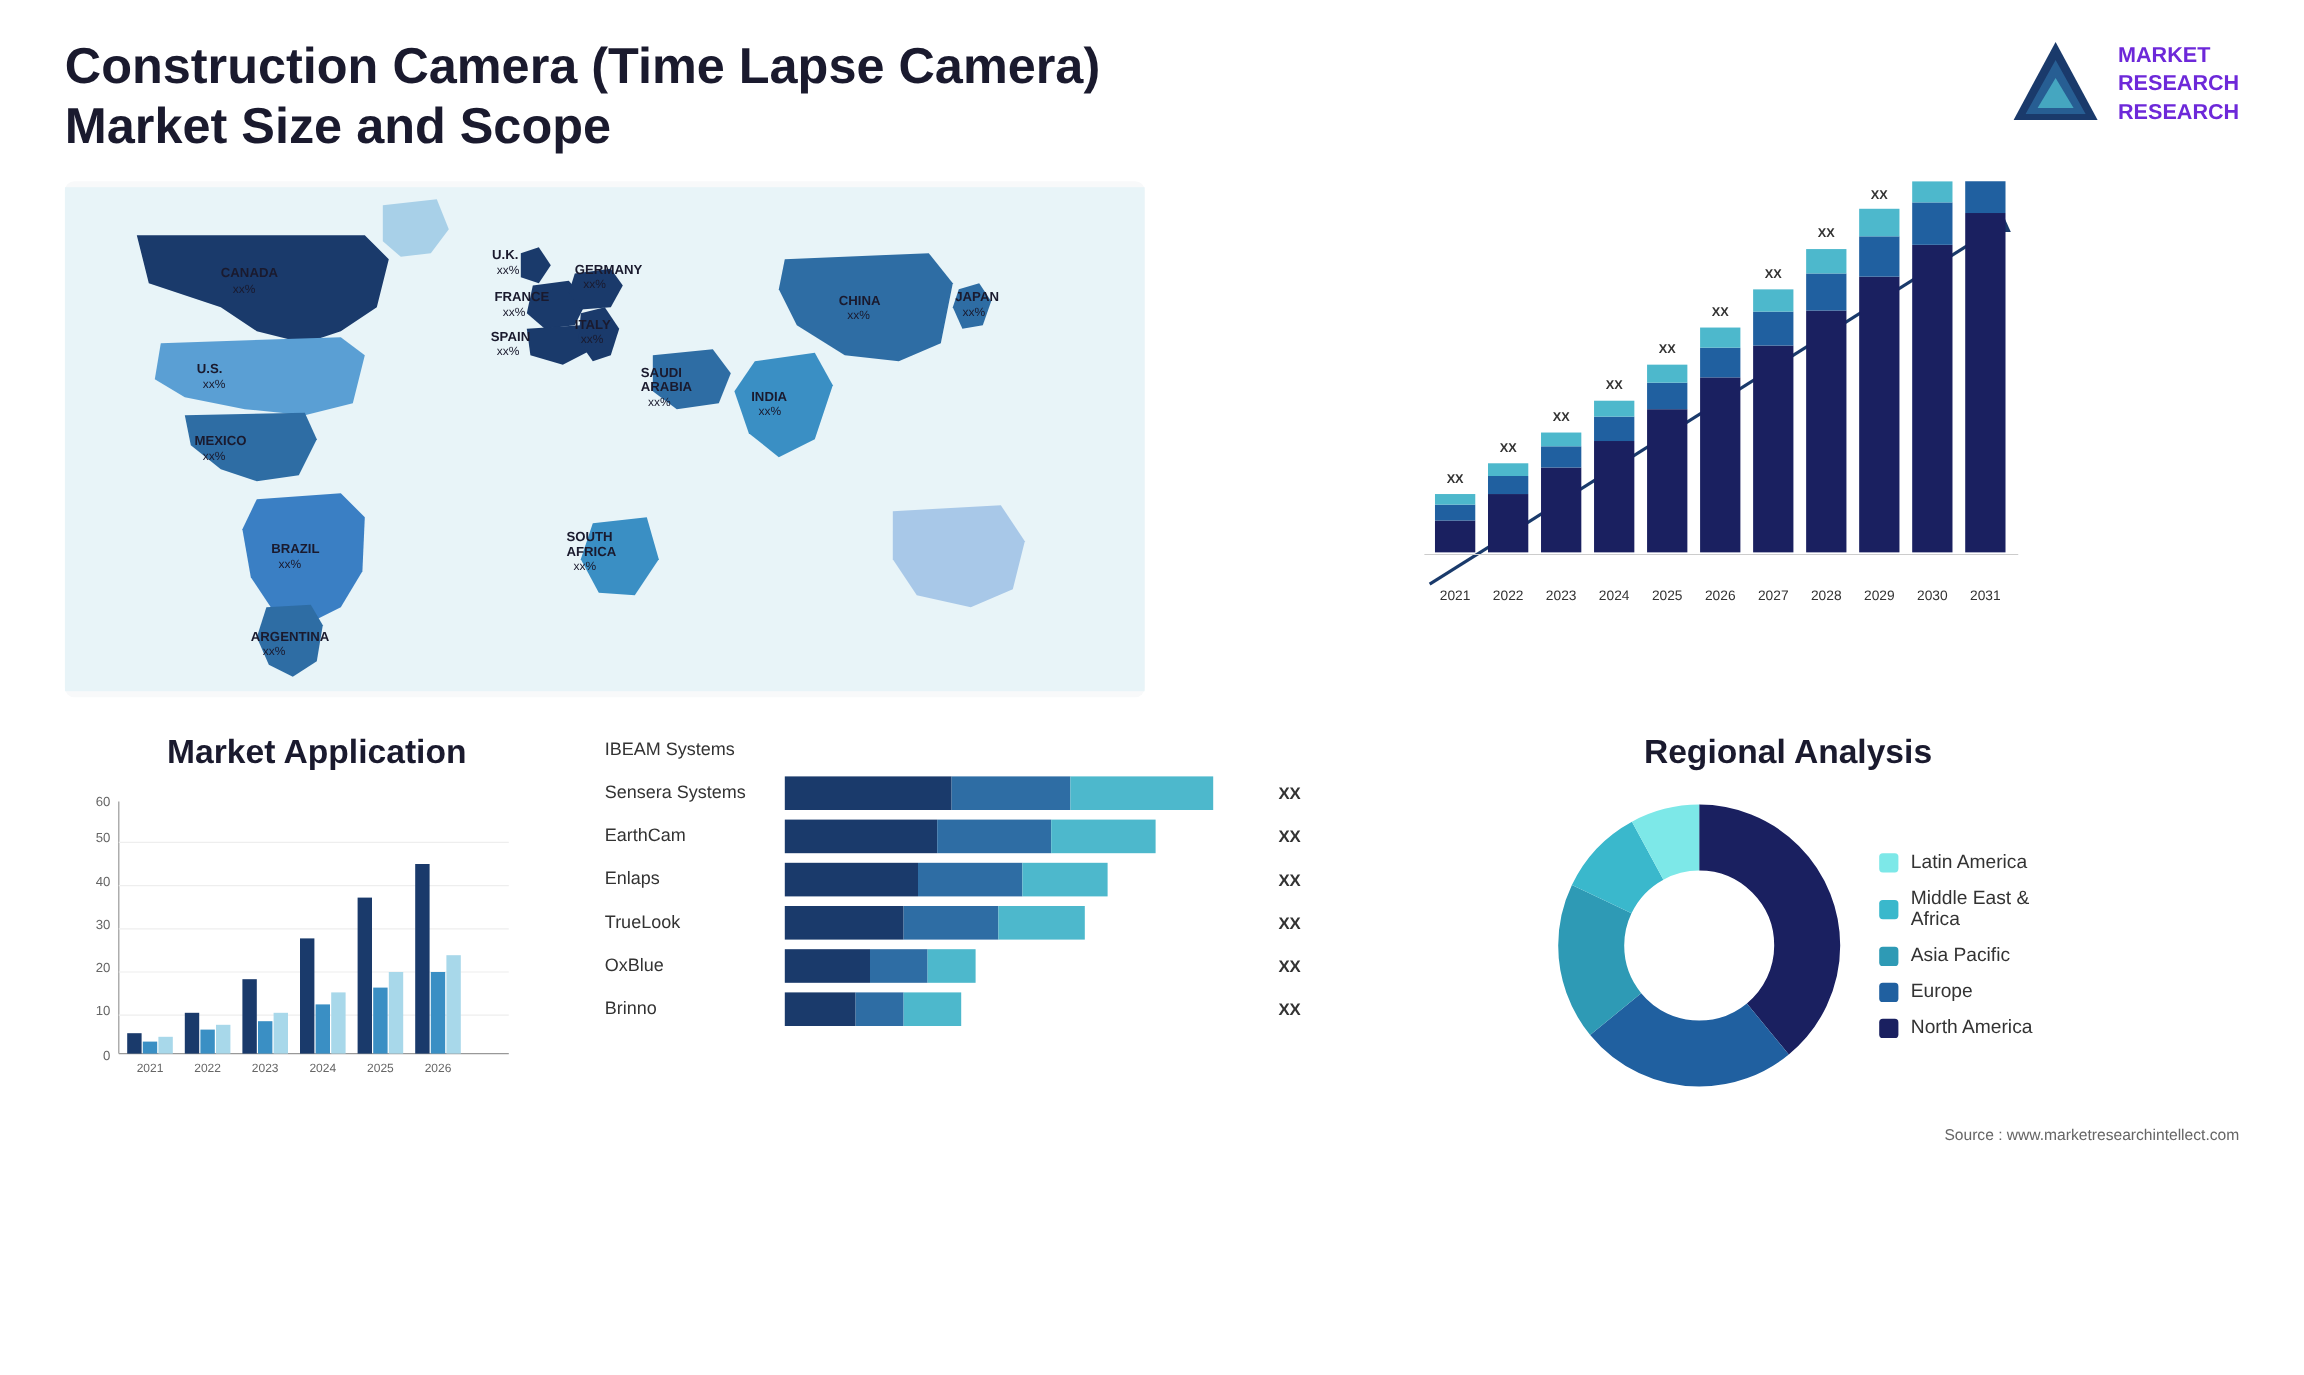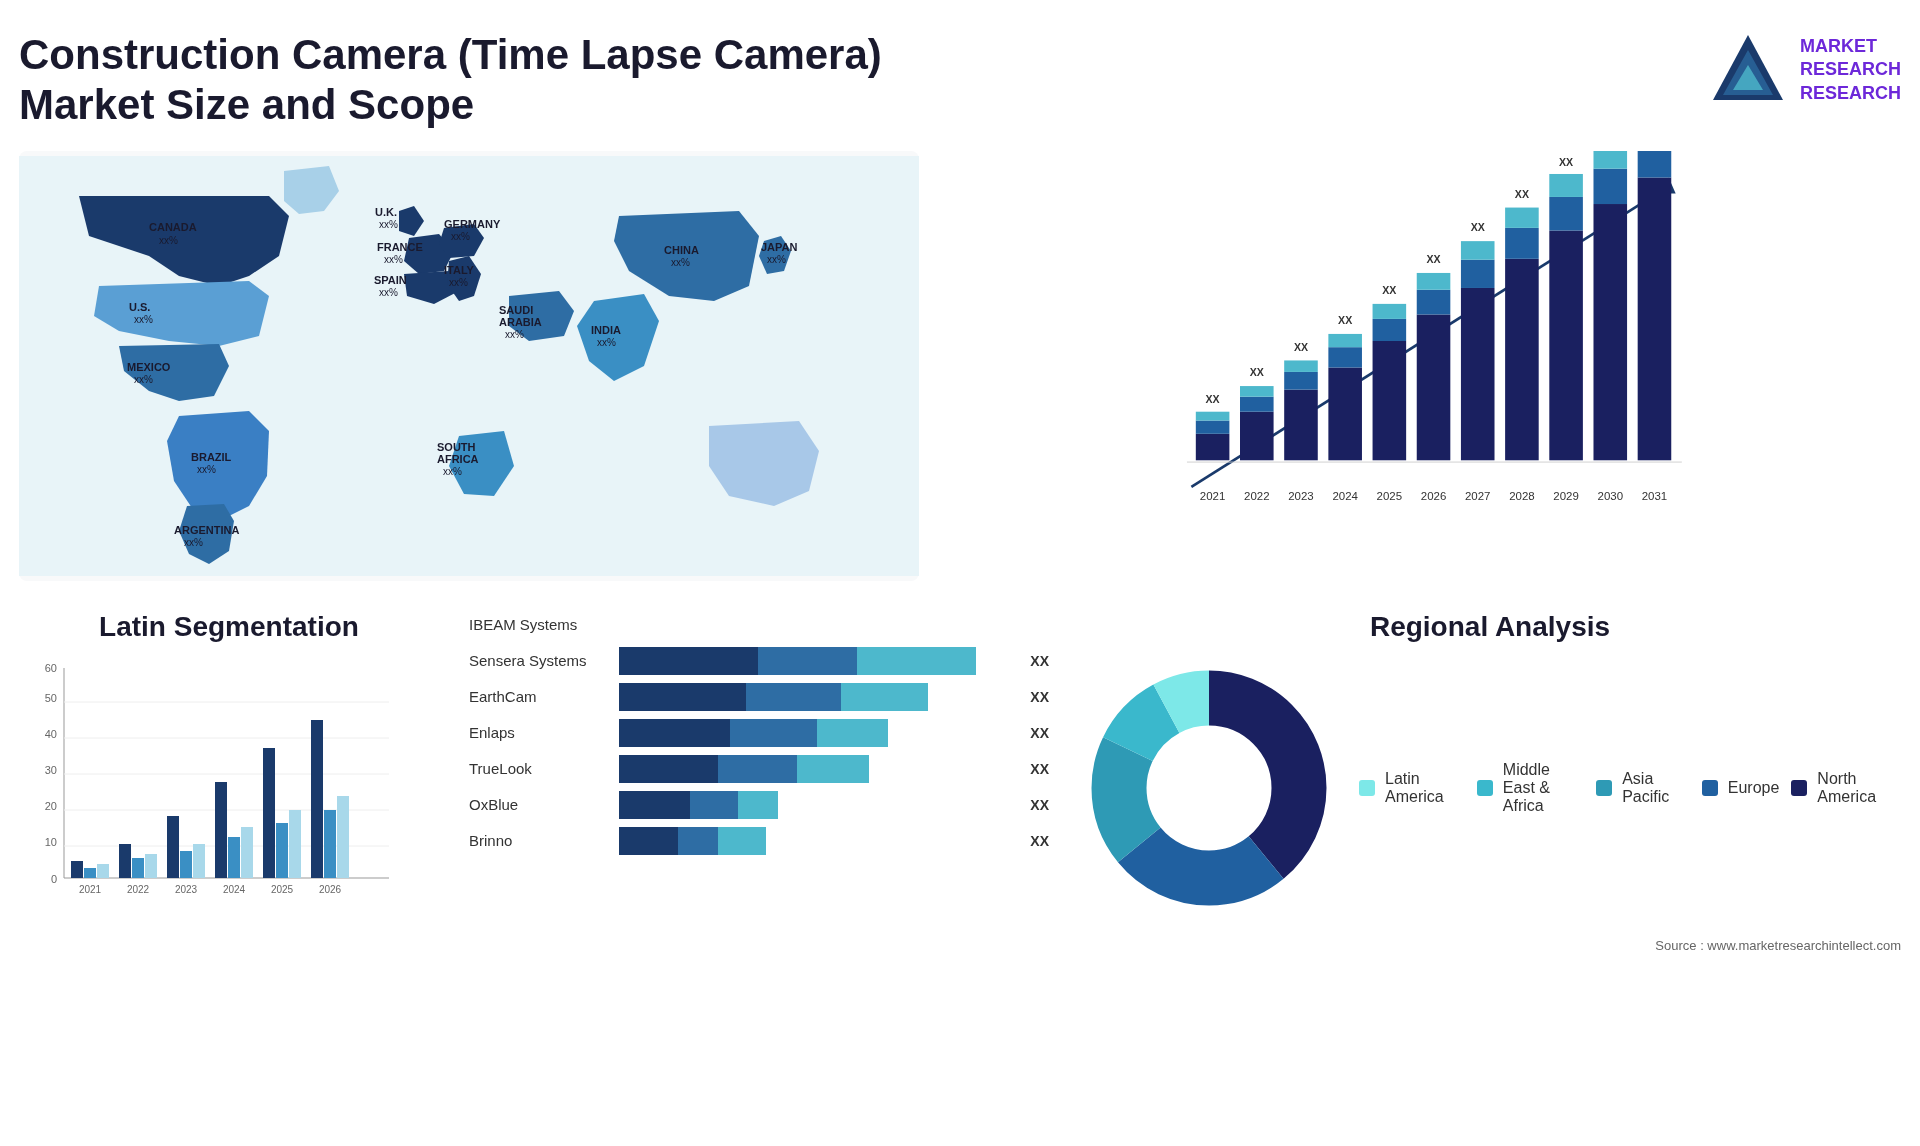--- a/index.html
+++ b/index.html
@@ -7,21 +7,21 @@
       width: 1920px;
       height: 1146px;
       background: #fff;
       font-family: 'Arial', sans-serif;
       overflow: hidden;
     }
 
     .page-container {
       width: 1920px;
       height: 1146px;
-      padding: 30px 19px;
+      padding: 30px 54px;
       position: relative;
     }
 
     
     .header {
       display: flex;
       justify-content: space-between;
       align-items: flex-start;
       margin-bottom: 20px;
     }
@@ -186,21 +186,21 @@
     }
 
     .donut-svg {
       width: 260px;
       height: 260px;
       flex-shrink: 0;
     }
 
     .regional-legend {
       display: flex;
-      flex-direction: row;
+      flex-direction: column;
       gap: 12px;
       justify-content: flex-end;
     }
 
     .reg-legend-item {
       display: flex;
       align-items: center;
       gap: 10px;
       font-size: 16px;
       color: #333;
@@ -416,21 +416,21 @@
         <text x="564" y="395" text-anchor="middle" font-size="13" fill="#333">2031</text>
 
         <line x1="35" y1="352" x2="595" y2="352" stroke="#ccc" stroke-width="1"></line>
       </svg>
     </div>
   </div>
 
   <div class="bottom-section">
 
     <div class="segmentation-area">
-      <h2 class="section-title">Latin Segmentation</h2>
+      <h2 class="section-title">Market Application</h2>
       <svg viewBox="0 0 380 260" width="380" height="260">
 
         <line x1="45" y1="10" x2="45" y2="220" stroke="#999" stroke-width="1"></line>
         <line x1="45" y1="220" x2="370" y2="220" stroke="#999" stroke-width="1"></line>
 
         <text x="38" y="225" text-anchor="end" font-size="11" fill="#666">0</text>
         <text x="38" y="188" text-anchor="end" font-size="11" fill="#666">10</text>
         <text x="38" y="152" text-anchor="end" font-size="11" fill="#666">20</text>
         <text x="38" y="116" text-anchor="end" font-size="11" fill="#666">30</text>
         <text x="38" y="80" text-anchor="end" font-size="11" fill="#666">40</text>

